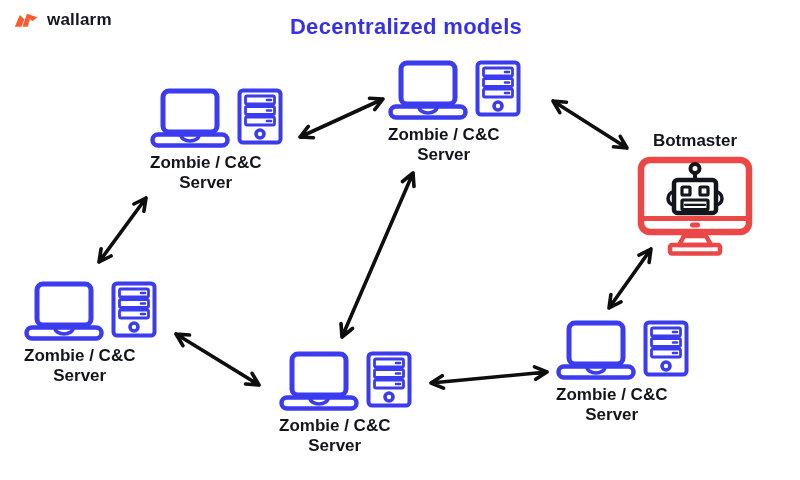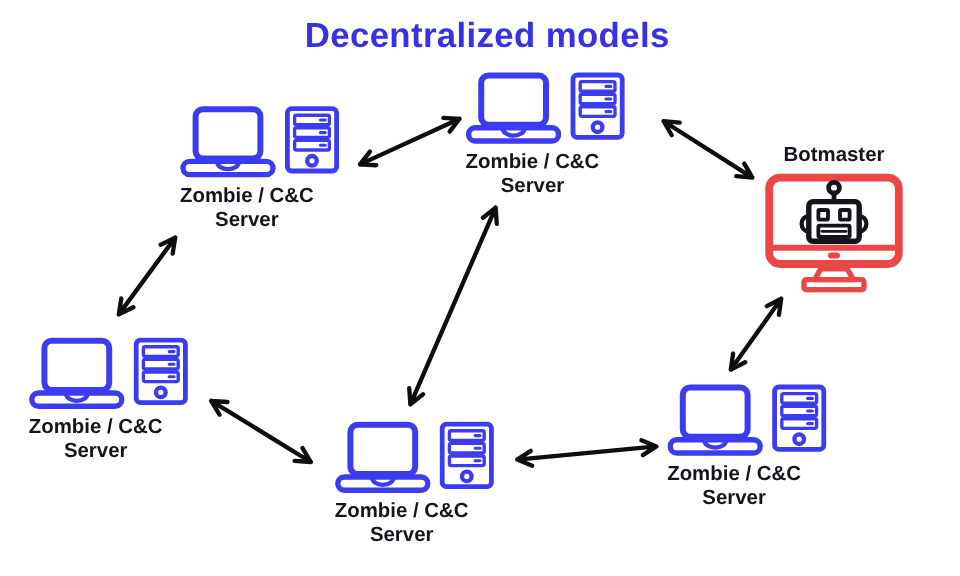--- a/index.html
+++ b/index.html
@@ -6,21 +6,21 @@
   body{
     width:800px;height:480px;position:relative;background:#ffffff;overflow:hidden;
     font-family:"Liberation Sans","DejaVu Sans",sans-serif;
   }
   .canvas{position:absolute;inset:0;width:800px;height:480px}
   .logo{position:absolute;left:13px;top:10px;display:flex;align-items:center;gap:7px}
   .logo svg{width:27px;height:19px;display:block}
   .brand-text{font-size:17px;font-weight:700;color:var(--text,#16161E);letter-spacing:.2px}
   .title{
     position:absolute;left:0;top:14px;width:800px;box-sizing:border-box;padding-left:12px;
-    text-align:center;font-size:29px;font-weight:700;letter-spacing:.3px;color:var(--title,#3631E8);
+    text-align:center;font-size:22px;font-weight:700;letter-spacing:.3px;color:var(--title,#3631E8);
   }
   .node{position:absolute;width:140px;display:flex;flex-direction:column;align-items:flex-start}
   .icons{display:flex;gap:7px;align-items:flex-start;height:62px}
   .laptop{width:80px;height:62px;display:block}
   .tower{width:46px;height:57px;display:block}
   .nlabel{margin-top:3px;font-size:17px;font-weight:700;color:var(--ink,#14141C);text-align:center;line-height:20px;white-space:nowrap}
   .pos-tl{left:150px;top:88px}
   .pos-tc{left:388px;top:60px}
   .pos-bl{left:24px;top:281px}
   .pos-bc{left:279px;top:351px}
@@ -66,20 +66,26 @@
     </symbol>
     <symbol id="sym-flame" viewBox="0 0 30 20">
       <path d="M2 17 L7.5 4 L12.5 8.5 L9.5 17 Z" fill="var(--orange,#FF5B2E)"></path>
       <path d="M10.5 17 L15.5 2.5 L27 6.5 L22 10.5 L18.5 8.5 L16.5 17 Z" fill="var(--orange,#FF5B2E)"></path>
     </symbol>
   </defs>
 </svg>
 
 <div class="canvas">
 
+  <div class="logo">
+    <svg viewBox="0 0 30 20">
+        <use href="#sym-flame"></use>
+      </svg>
+    <span class="brand-text">wallarm</span>
+  </div>
 
   <div class="title">Decentralized models</div>
 
   <div class="node pos-tl">
     <div class="icons">
       <svg class="laptop" viewBox="0 0 80 62">
           <use href="#sym-laptop"></use>
         </svg>
       <svg class="tower" viewBox="0 0 46 57">
           <use href="#sym-tower"></use>
@@ -145,21 +151,21 @@
           <use href="#sym-tower"></use>
         </svg>
     </div>
     <div class="nlabel">
       <div>Zombie / C&amp;C</div>
       <div>Server</div>
     </div>
   </div>
 
   <div class="botmaster">
-    <div class="nlabel" style="margin-top:2px">Botmaster</div>
+    <div class="nlabel" style="margin-top:14px">Botmaster</div>
     <svg class="monitor" viewBox="0 0 116 100">
         <use href="#sym-monitor"></use>
       </svg>
   </div>
 
   <svg id="arrows" viewBox="0 0 800 480">
       <path d="M300 137 L383 99 M300 137 L308.3 126.3 M300 137 L313.5 137.7 M383 99 L374.7 109.7 M383 99 L369.5 98.3" fill="none" stroke="#0E0E0E" stroke-width="3.6" stroke-linecap="round" stroke-linejoin="round"></path>
       <path d="M553 101 L627 148 M553 101 L566.5 102.2 M553 101 L559.8 112.7 M627 148 L613.5 146.8 M627 148 L620.2 136.3" fill="none" stroke="#0E0E0E" stroke-width="3.6" stroke-linecap="round" stroke-linejoin="round"></path>
       <path d="M146 198 L99 262 M146 198 L143.9 211.3 M146 198 L133.9 204.0 M99 262 L101.1 248.7 M99 262 L111.1 256.0" fill="none" stroke="#0E0E0E" stroke-width="3.6" stroke-linecap="round" stroke-linejoin="round"></path>
       <path d="M176 334 L259 385 M176 334 L189.5 335.0 M176 334 L182.9 345.6 M259 385 L245.5 384.0 M259 385 L252.1 373.4" fill="none" stroke="#0E0E0E" stroke-width="3.6" stroke-linecap="round" stroke-linejoin="round"></path>

